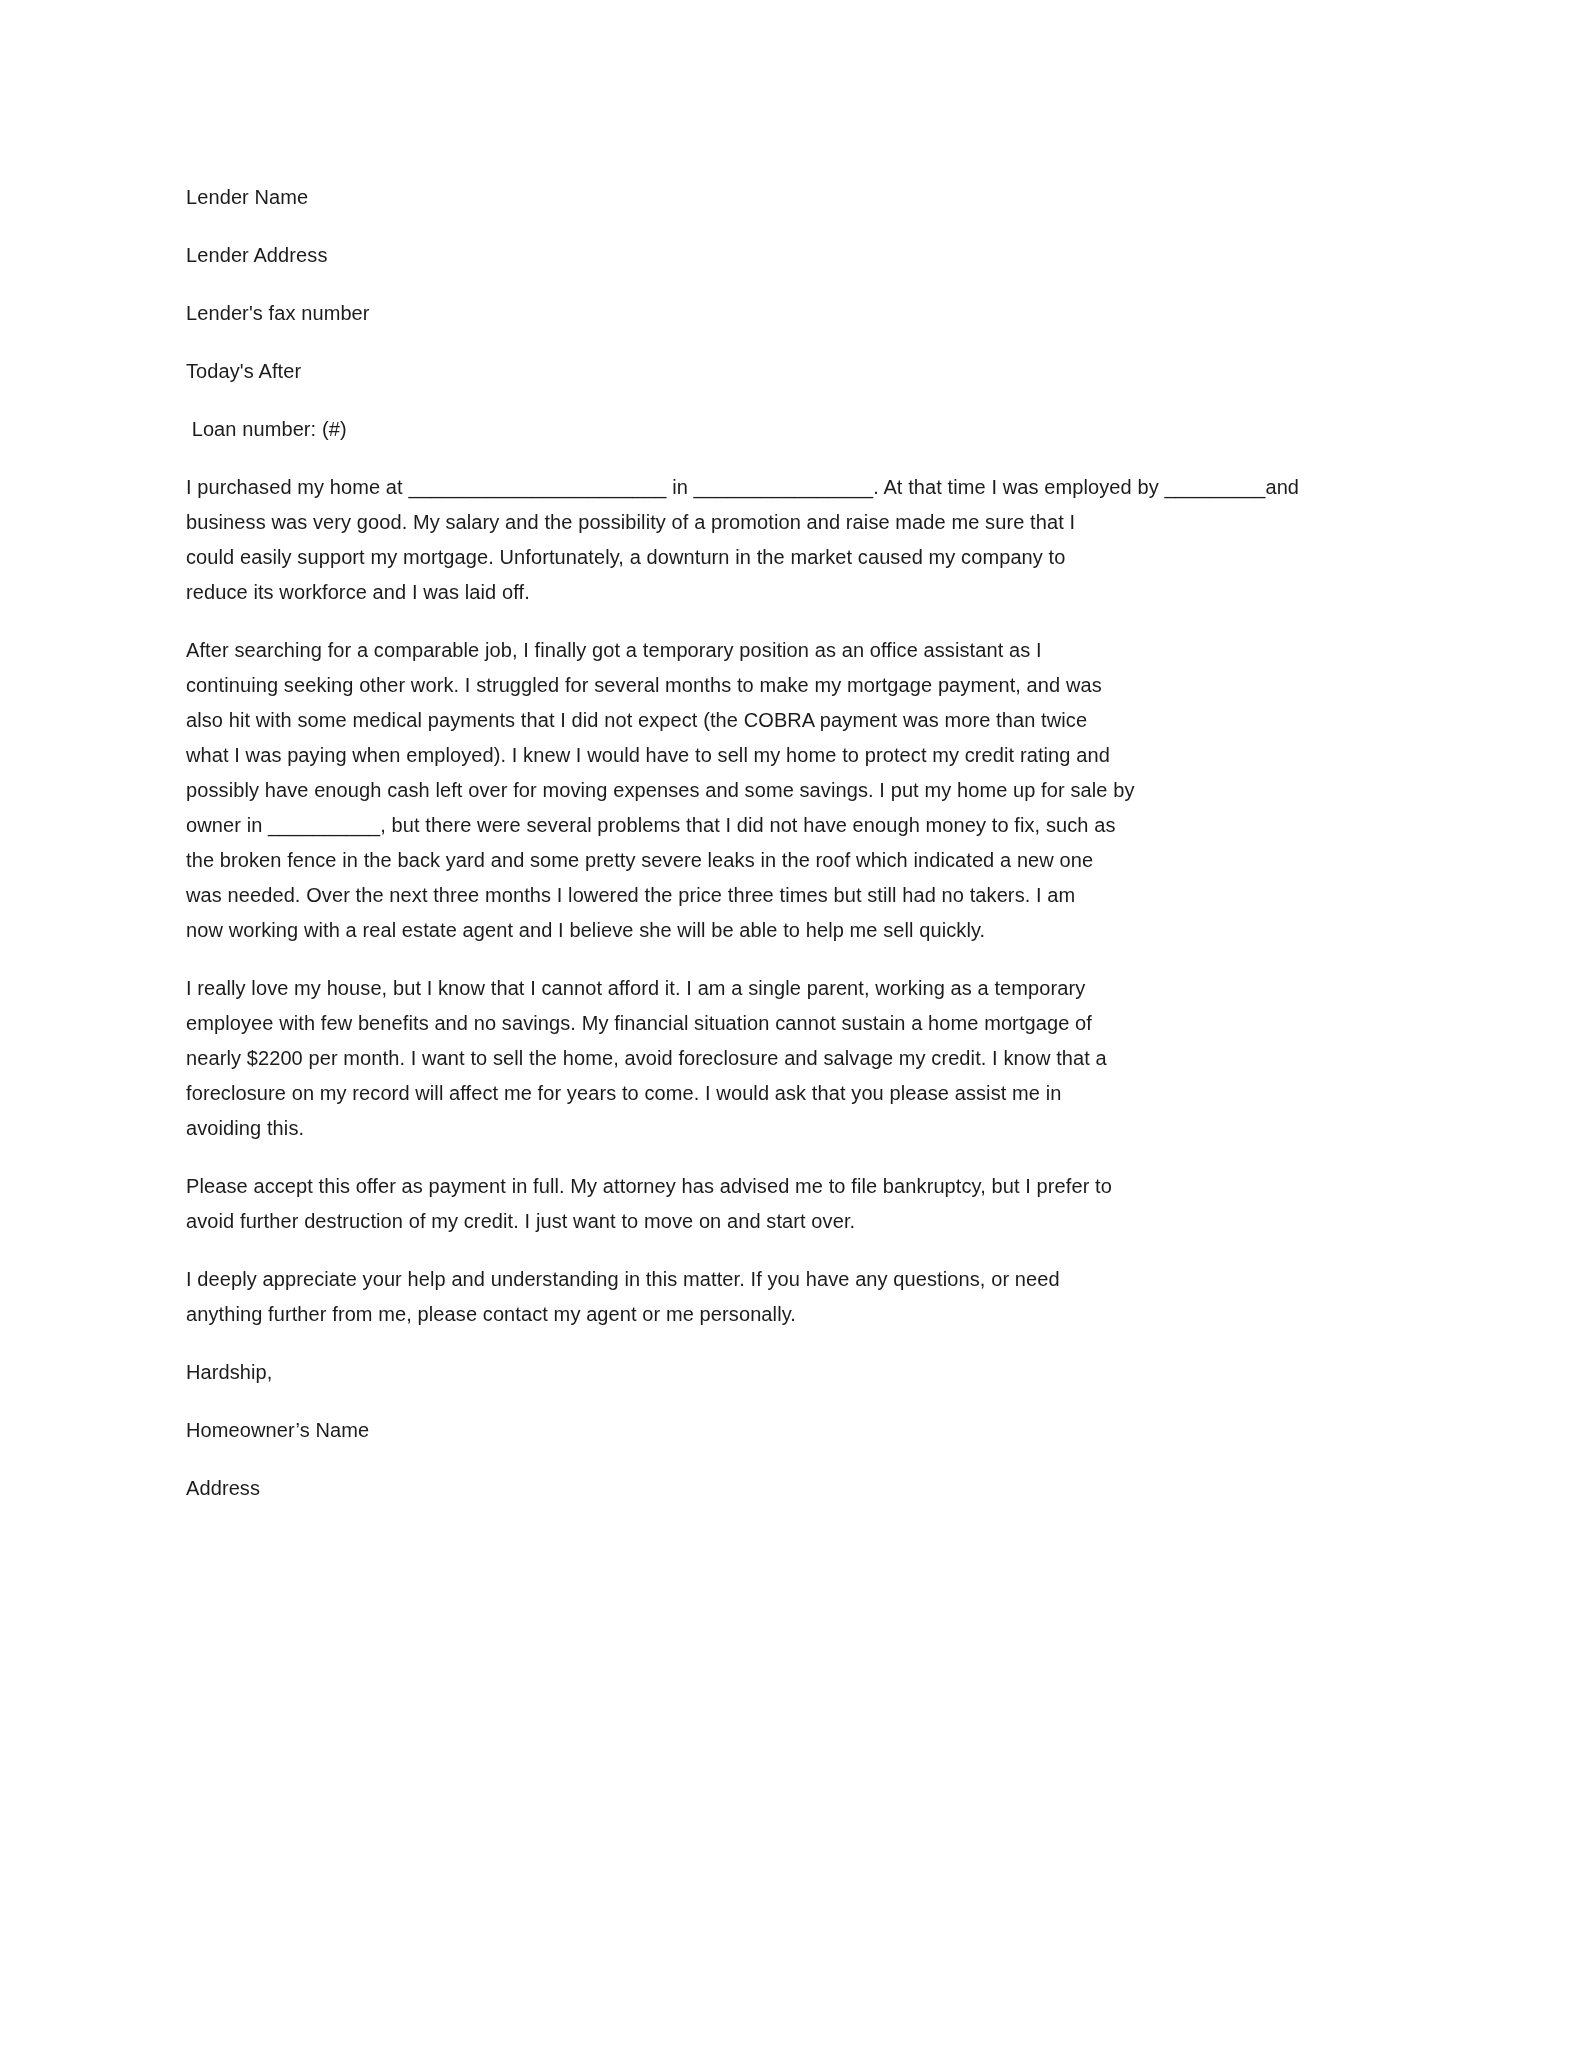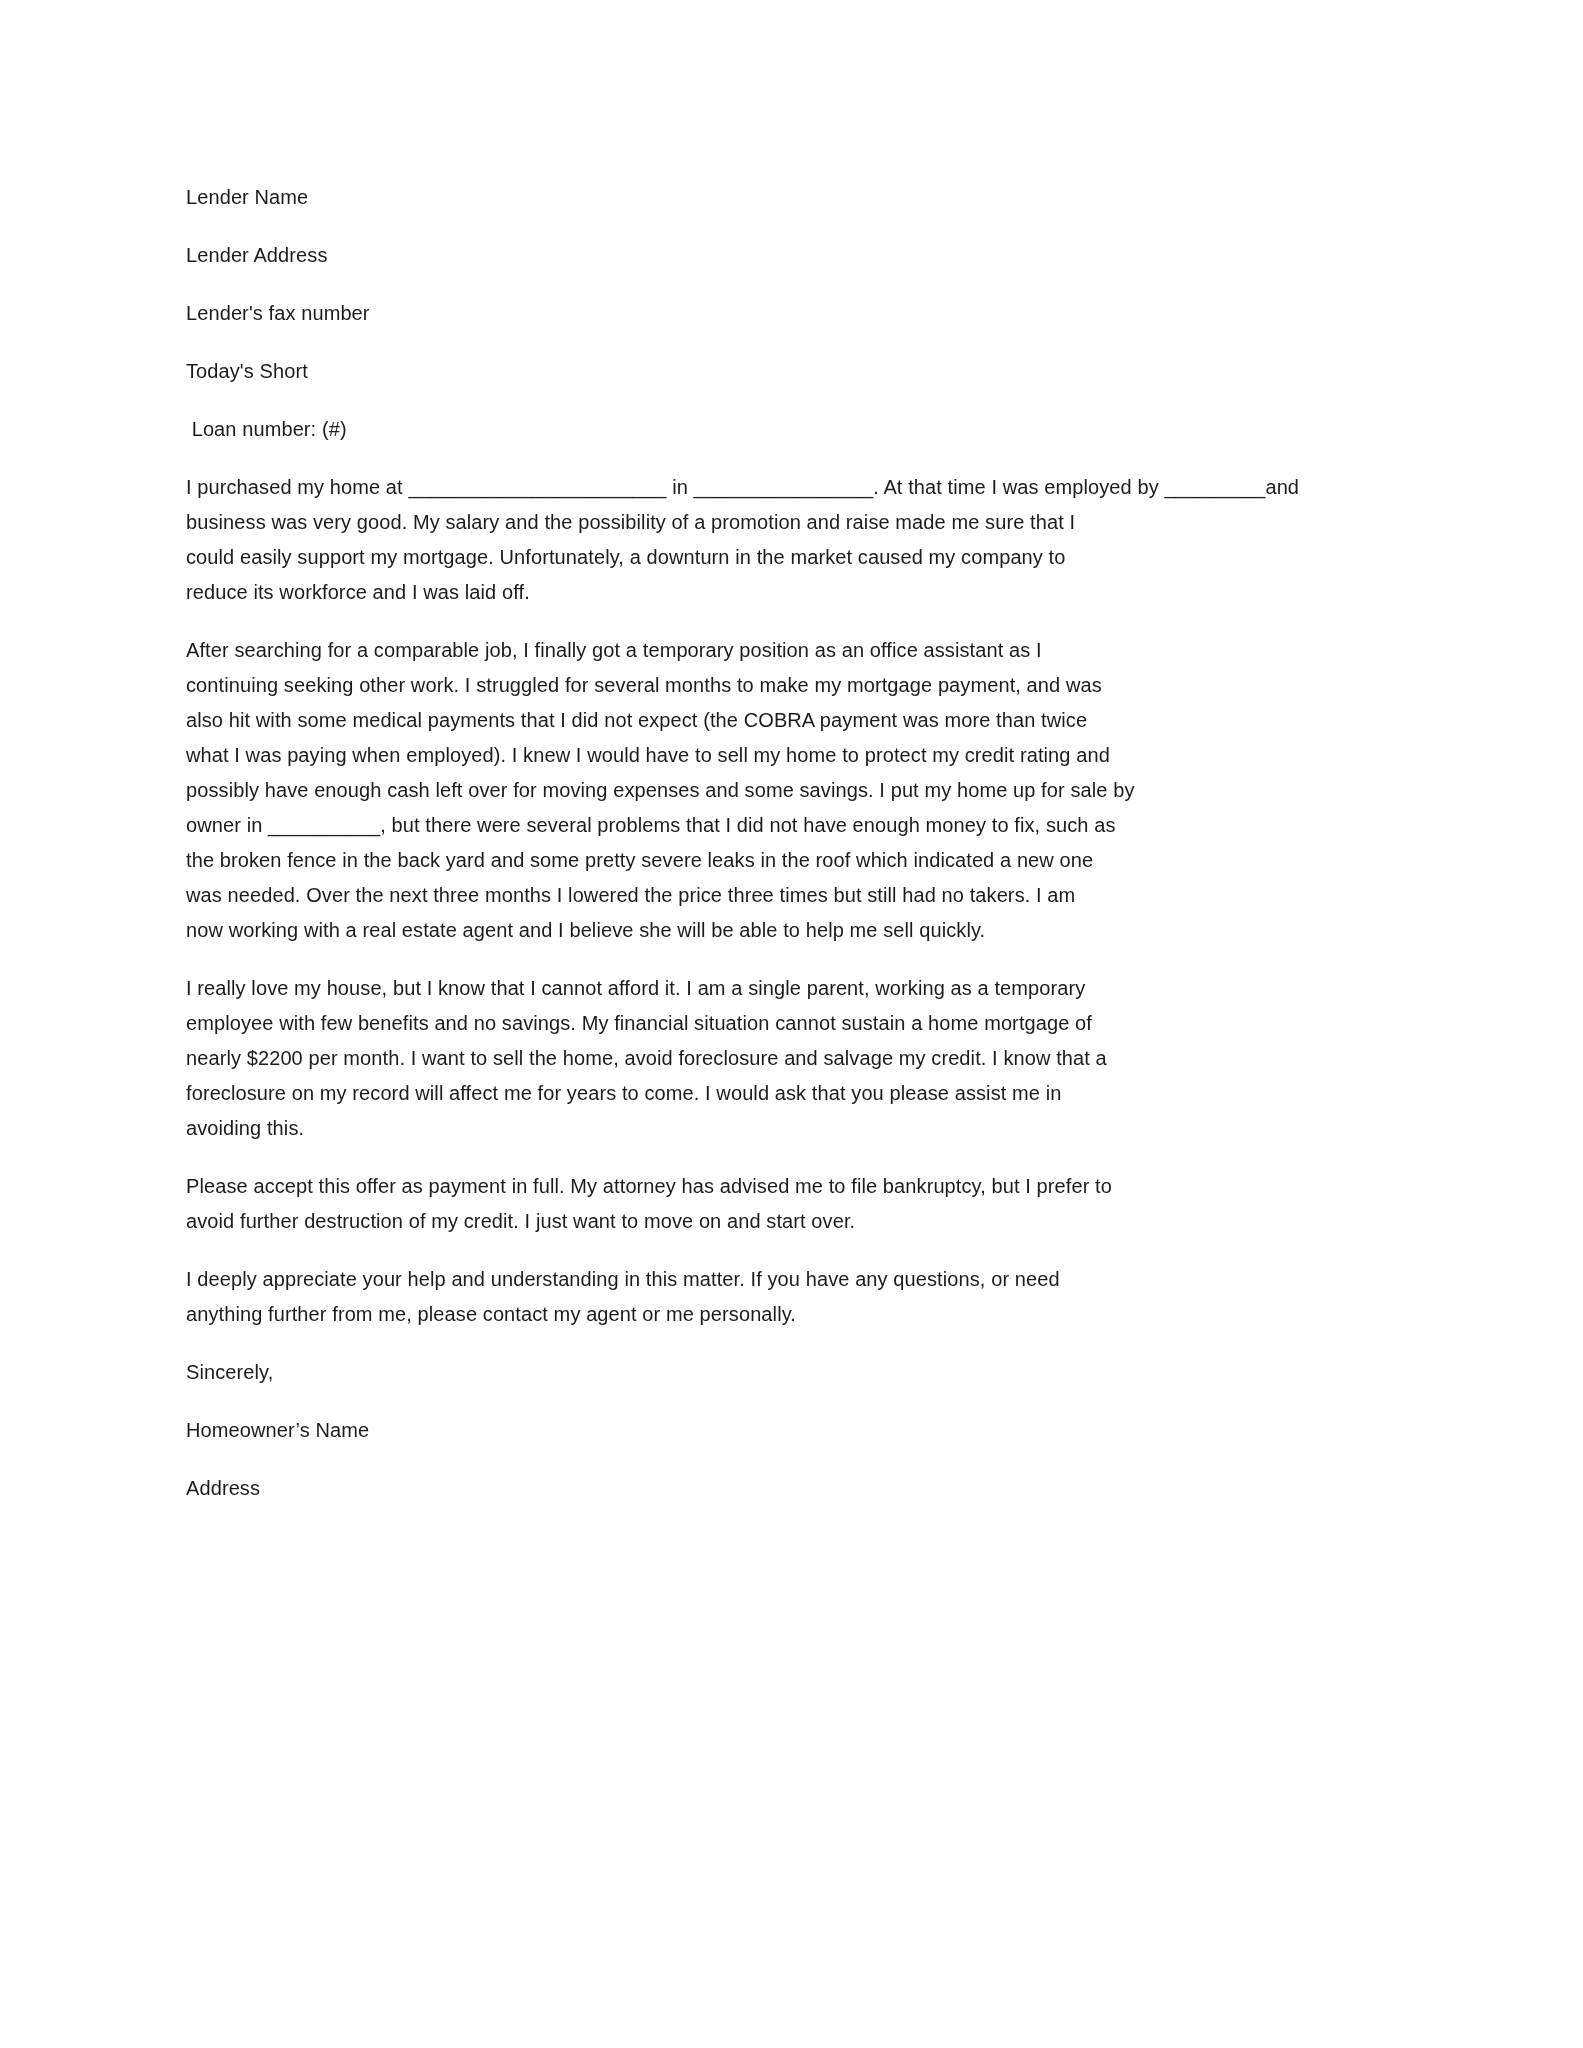--- a/index.html
+++ b/index.html
@@ -30,21 +30,21 @@
   }
 </style>
 </head>
 <body>
 
 <div class="page">
   <div class="content">
     <p>Lender Name</p>
     <p>Lender Address</p>
     <p>Lender's fax number</p>
-    <p>Today's Short</p>
+    <p>Today's After</p>
 
     <p>&nbsp;Loan number: (#)</p>
 
     <p>I purchased my home at _______________________ in ________________. At that time I was employed by _________and
 business was very good. My salary and the possibility of a promotion and raise made me sure that I
 could easily support my mortgage. Unfortunately, a downturn in the market caused my company to
 reduce its workforce and I was laid off.</p>
     <p>After searching for a comparable job, I finally got a temporary position as an office assistant as I
 continuing seeking other work. I struggled for several months to make my mortgage payment, and was
 also hit with some medical payments that I did not expect (the COBRA payment was more than twice
@@ -57,17 +57,17 @@
     <p>I really love my house, but I know that I cannot afford it. I am a single parent, working as a temporary
 employee with few benefits and no savings. My financial situation cannot sustain a home mortgage of
 nearly $2200 per month. I want to sell the home, avoid foreclosure and salvage my credit. I know that a
 foreclosure on my record will affect me for years to come. I would ask that you please assist me in
 avoiding this.</p>
     <p>Please accept this offer as payment in full. My attorney has advised me to file bankruptcy, but I prefer to
 avoid further destruction of my credit. I just want to move on and start over.</p>
     <p>I deeply appreciate your help and understanding in this matter. If you have any questions, or need
 anything further from me, please contact my agent or me personally.</p>
 
-    <p>Sincerely,</p>
+    <p>Hardship,</p>
     <p>Homeowner’s Name</p>
     <p>Address</p>
   </div>
 </div>
 
 </body></html>

